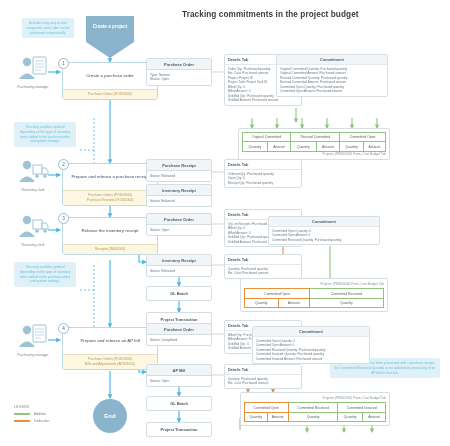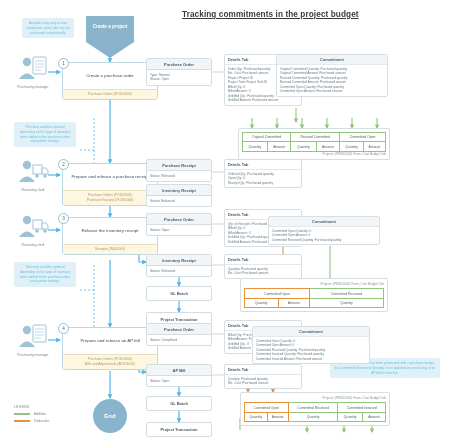--- a/index.html
+++ b/index.html
@@ -14,21 +14,20 @@
   #stage{position:absolute;left:0;top:0;width:450px;height:446px;}
   #svg-layer{position:absolute;left:0;top:0;width:450px;height:446px;}
 
   .abs{position:absolute;box-sizing:border-box;}
 
   
   .title{
     left:182px;top:10px;width:190px;
     font-size:8.2px;font-weight:bold;color:#3b3b3b;
     letter-spacing:.1px;
-    text-decoration:underline;
   }
 
   
   .note{
     background:#dff0f7;color:#6ec1e4;
     font-size:3.3px;line-height:1.45;
     text-align:center;padding:3px 4px;
     border-radius:2px;
   }
 

